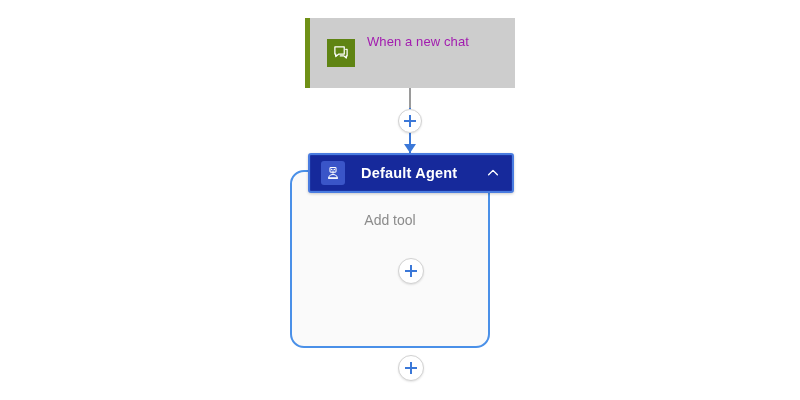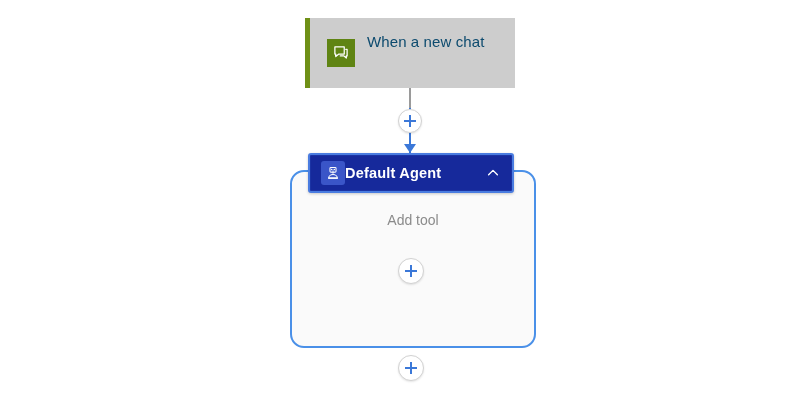--- a/index.html
+++ b/index.html
@@ -49,23 +49,23 @@
     background: #5f8413;
     display: flex;
     align-items: center;
     justify-content: center;
   }
   .trigger-label {
     position: absolute;
     left: 62px;
     top: 13px;
     width: 140px;
-    font-size: 15px;
+    font-size: 13px;
     line-height: 22px;
-    color: #0c4a6e;
+    color: #a21caf;
     letter-spacing: 0.1px;
   }
 
   
   .conn-top {
     position: absolute;
     left: 409px;
     top: 88px;
     width: 2px;
     height: 22px;
@@ -119,21 +119,21 @@
   }
   #plus-connector { left: 398px; top: 109px; }
   #plus-add-tool  { left: 398px; top: 258px; width: 26px; height: 26px; }
   #plus-bottom    { left: 398px; top: 355px; width: 26px; height: 26px; }
 
   
   .agent-container {
     position: absolute;
     left: 290px;
     top: 170px;
-    width: 246px;
+    width: 200px;
     height: 178px;
     border: 2px solid #4a90e8;
     border-radius: 14px;
     background: #fafafa;
     box-sizing: border-box;
   }
   .agent-body-text {
     position: absolute;
     left: 0;
     top: 40px;
@@ -173,21 +173,21 @@
     width: 24px;
     height: 24px;
     border-radius: 3px;
     background: #3a55c8;
     display: flex;
     align-items: center;
     justify-content: center;
     flex: 0 0 auto;
   }
   .agent-title {
-    margin-left: 0;
+    margin-left: 16px;
     color: #ffffff;
     font-size: 14.5px;
     font-weight: bold;
     letter-spacing: 0.2px;
     flex: 1 1 auto;
     white-space: nowrap;
   }
   .chevron {
     flex: 0 0 auto;
     width: 16px;

